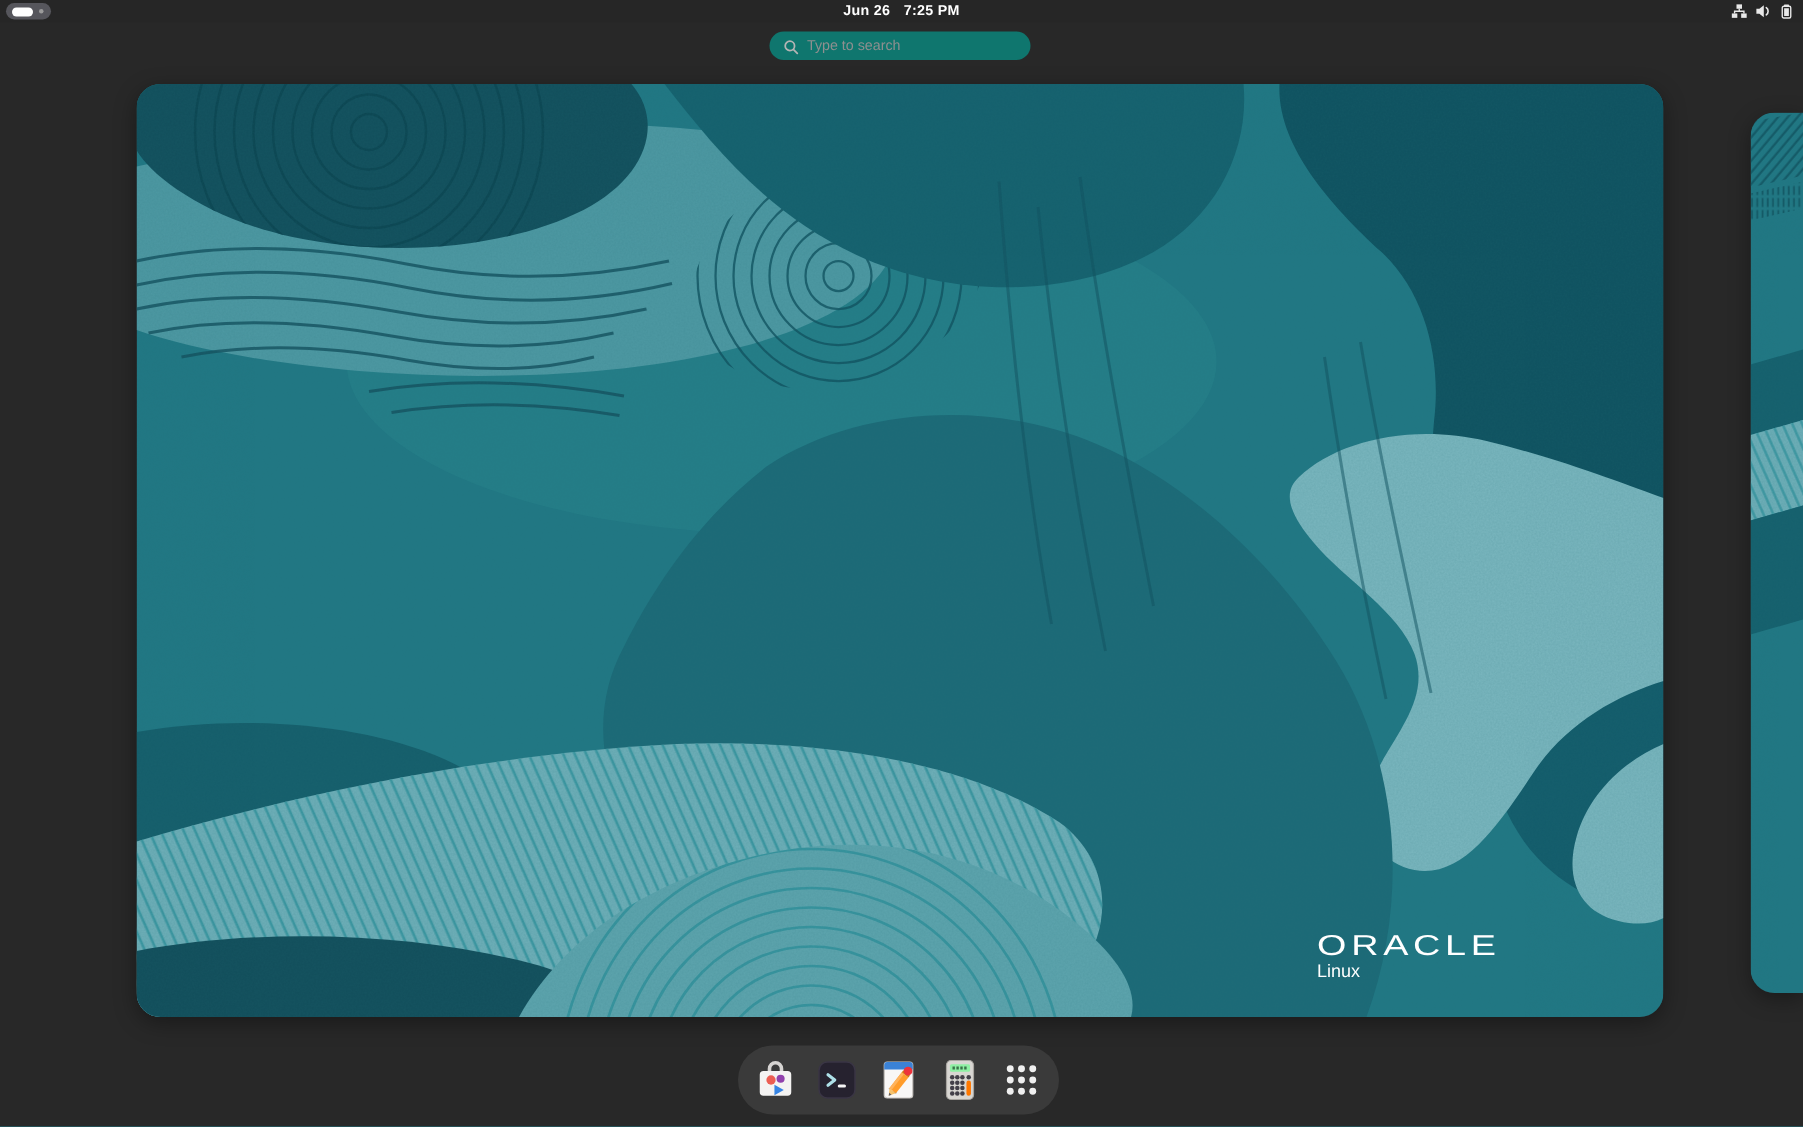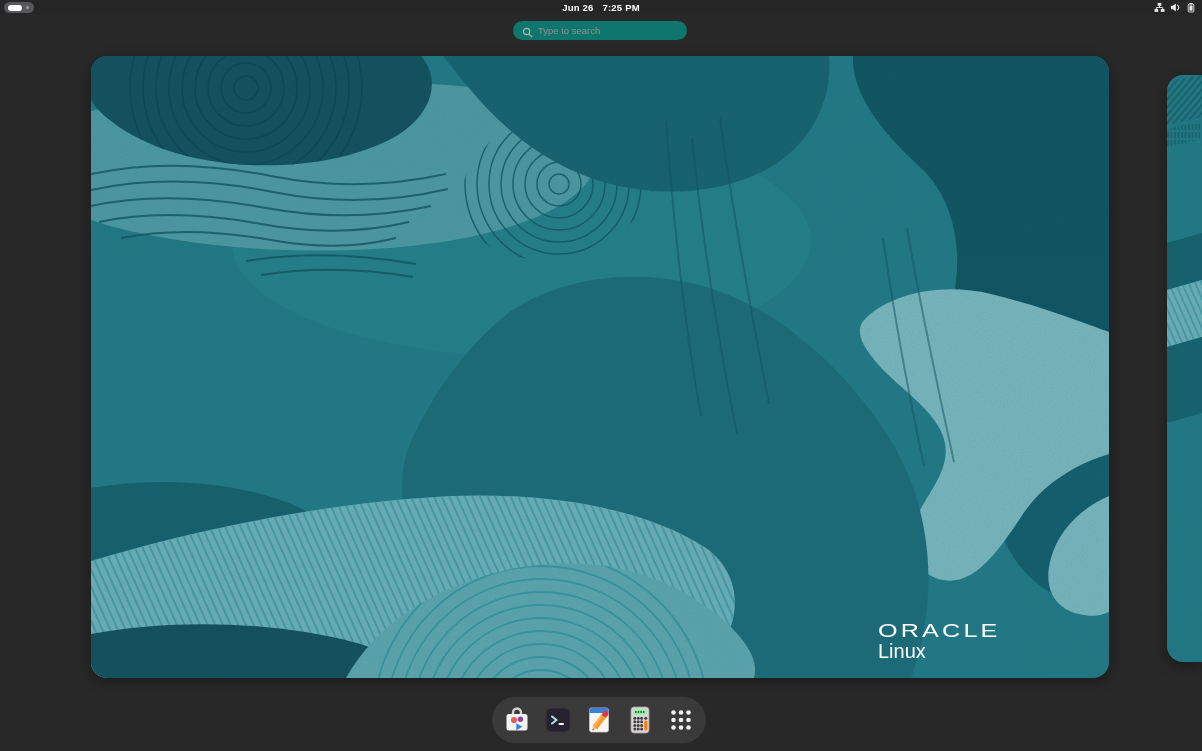--- a/index.html
+++ b/index.html
@@ -45,21 +45,21 @@
   .workspace-next{
     position:absolute;left:1167px;top:75px;width:35px;height:587px;
     border-radius:16px 0 0 16px;overflow:hidden;box-shadow:0 4px 14px rgba(0,0,0,.35);
   }
   .workspace-next svg{position:absolute;left:0;top:0;width:100%;height:100%;display:block;}
   .oracle-logo{position:absolute;left:787px;top:547px;color:#ffffff;line-height:1.05;margin-top:15px;}
   .oracle-word{
     font-size:24px;font-weight:400;letter-spacing:3px;
     transform:scale(1.05,.8);transform-origin:left center;white-space:nowrap;
   }
-  .oracle-sub{font-size:20px;margin-top:-2px;}
+  .oracle-sub{font-size:12px;margin-top:-2px;}
   
   .dock{
     position:absolute;left:599px;top:697px;transform:translateX(-50%);
     height:46px;background:#3a3a3a;border-radius:23px;
     display:flex;align-items:center;gap:3px;padding:0 6px;box-sizing:border-box;
   }
   .dock-btn{
     width:38px;height:40px;display:flex;align-items:center;justify-content:center;
     background:transparent;border:none;border-radius:10px;padding:0;cursor:pointer;
   }

